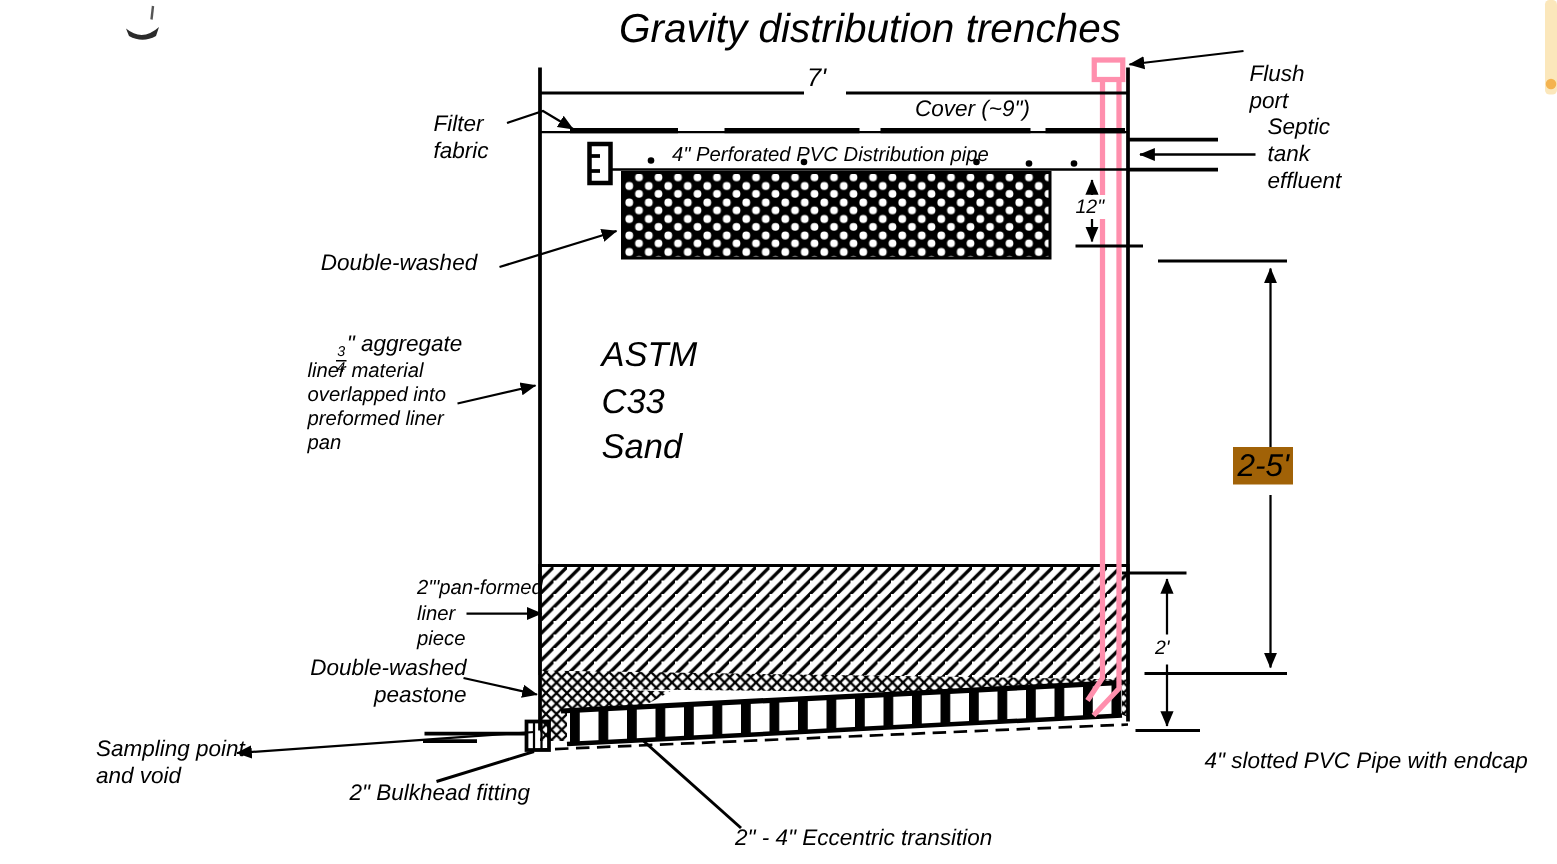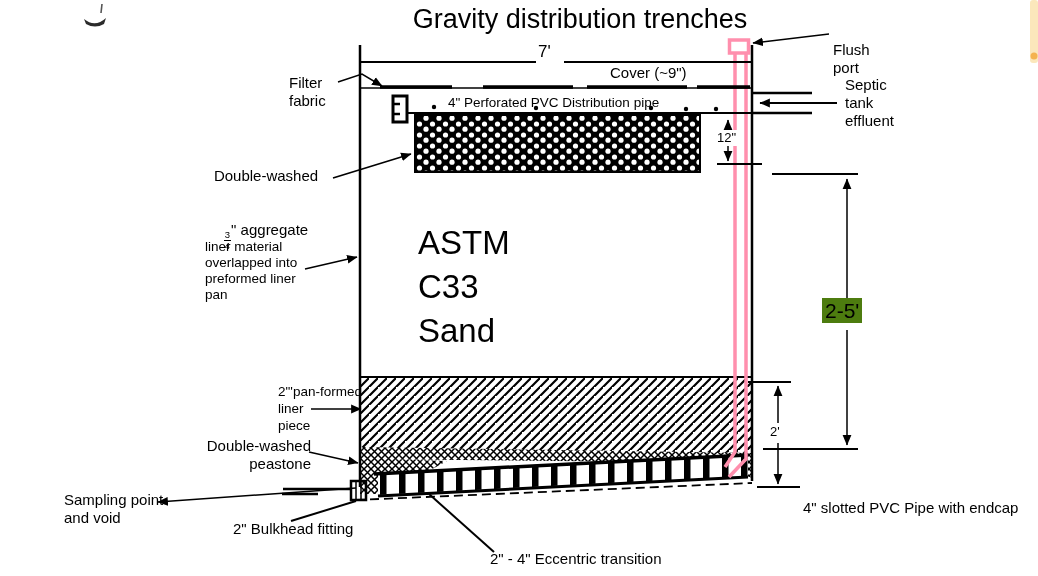--- a/index.html
+++ b/index.html
@@ -1,31 +1,31 @@
 <!DOCTYPE html>
 <html><head>
 <meta charset="utf-8">
 <style>
   html,body{margin:0;padding:0;background:#fff;}
   .canvas{position:relative;width:1038px;height:576px;background:#fff;
           font-family:"Liberation Sans",sans-serif;color:#000;overflow:hidden;}
   .canvas svg{position:absolute;left:0;top:0;}
-  .lbl{position:absolute;white-space:pre-line;line-height:1.2;z-index:2;}
+  .lbl{position:absolute;white-space:pre-line;line-height:1.2;z-index:2;font-style:italic;}
   .lbl-title{left:340px;top:3px;width:480px;text-align:center;font-size:27px;}
   .lbl-7{left:536px;top:42px;font-size:17px;background:#fff;padding:0 2px;}
   .lbl-cover{left:610px;top:64px;font-size:15px;}
   .lbl-flush{left:833px;top:20px;font-size:15px;margin-top:21px;}
   .lbl-septic{left:845px;top:76px;font-size:15px;}
   .lbl-filter{left:289px;top:74px;font-size:15px;text-align:left;}
   .lbl-distpipe{left:448px;top:95px;font-size:13.5px;}
   .lbl-12{left:715px;top:130px;font-size:13px;background:#fff;padding:0 2px;}
   .lbl-agg{left:200px;top:149px;width:132px;text-align:center;font-size:15px;}
-  .lbl-sand{left:418px;top:221px;font-size:33px;line-height:1.33;}
+  .lbl-sand{left:401px;top:221px;font-size:23px;line-height:1.33;}
   .lbl-liner{left:205px;top:239px;font-size:13.5px;line-height:1.18;}
-  .lbl-25{left:822px;top:298px;font-size:21px;background:#4d7c0f;padding:0 3px;}
+  .lbl-25{left:822px;top:298px;font-size:21px;background:#a16207;padding:0 3px;}
   .lbl-pan{left:278px;top:384px;font-size:13.5px;line-height:1.25;}
   .lbl-pea{left:193px;top:437px;width:118px;text-align:right;font-size:15px;}
   .lbl-2{left:768px;top:424px;font-size:13px;background:#fff;padding:0 2px;}
   .lbl-sampling{left:16px;top:491px;font-size:15px;margin-left:48px;}
   .lbl-bulkhead{left:233px;top:520px;font-size:15px;}
   .lbl-ecc{left:490px;top:550px;font-size:15px;}
   .lbl-slotted{left:803px;top:499px;font-size:15px;}
   .frac{display:inline-flex;flex-direction:column;font-size:9.5px;line-height:1.05;
         vertical-align:-3px;text-align:center;}
   .frac .fn{border-bottom:1px solid #000;padding:0 1px;}

